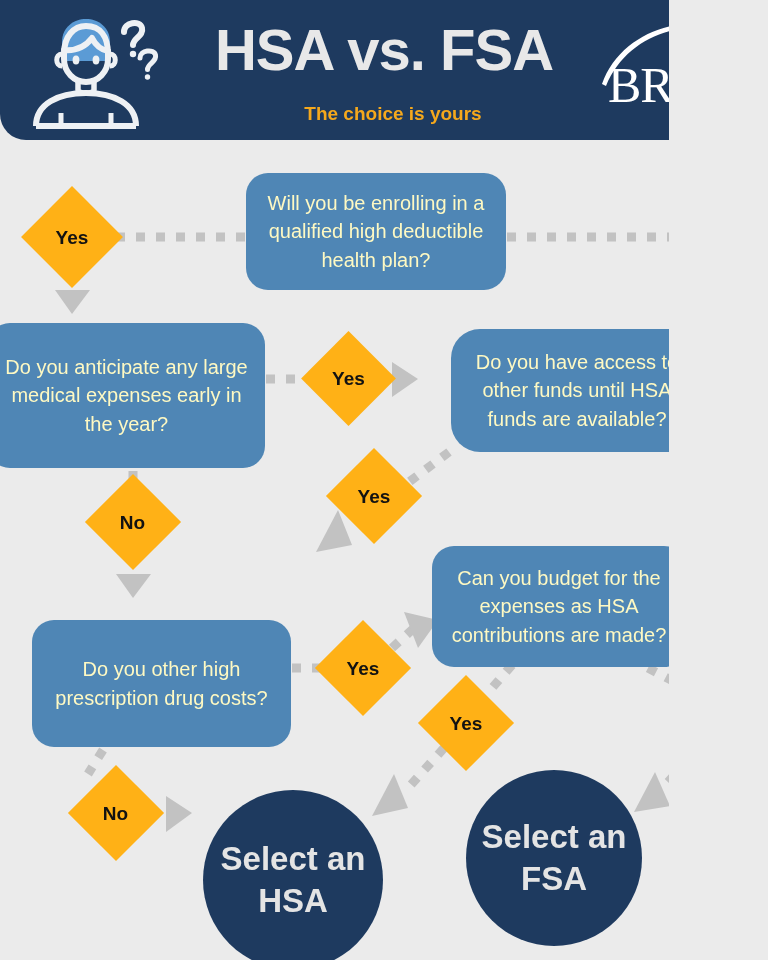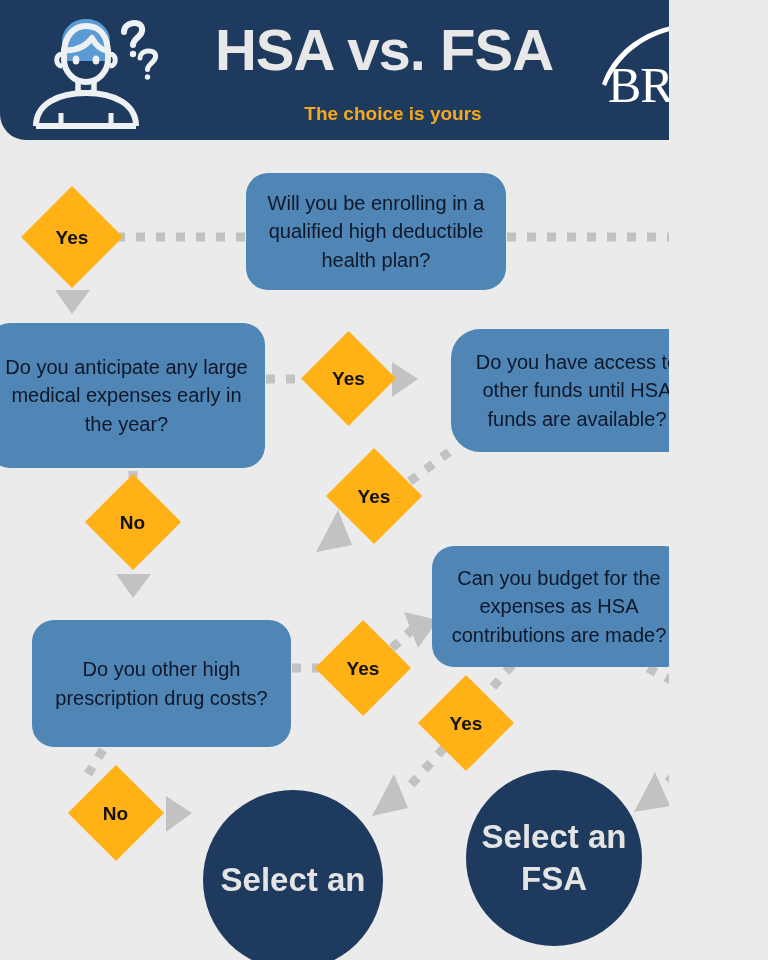--- a/index.html
+++ b/index.html
@@ -34,21 +34,21 @@
     padding-left:18px;
   }
   .person-icon{position:absolute;left:28px;top:14px;width:150px;height:116px;}
   .bri-logo{position:absolute;left:596px;top:18px;width:148px;height:100px;}
 
   
   .qbox{
     position:absolute;
     background:#4f86b5;
     border-radius:22px;
-    color:#0f172a;
+    color:#fef9c3;
     font-size:20px;
     line-height:28.5px;
     text-align:center;
     display:flex;align-items:center;justify-content:center;
     box-sizing:border-box;
     padding:6px 14px;
   }
   .diamond{
     position:absolute;
     background:#ffb116;
@@ -214,20 +214,21 @@
       <span>No</span>
     </div>
 
     <div class="diamond" style="left:82px;top:779px;width:68px;height:68px;">
       <span>No</span>
     </div>
 
     <div class="circle" style="left:203px;top:790px;width:180px;height:180px;">
       <div>
         <div>Select an</div>
+        <div>HSA</div>
       </div>
     </div>
 
     <div class="circle" style="left:466px;top:770px;width:176px;height:176px;">
       <div>
         <div>Select an</div>
         <div>FSA</div>
       </div>
     </div>
 

